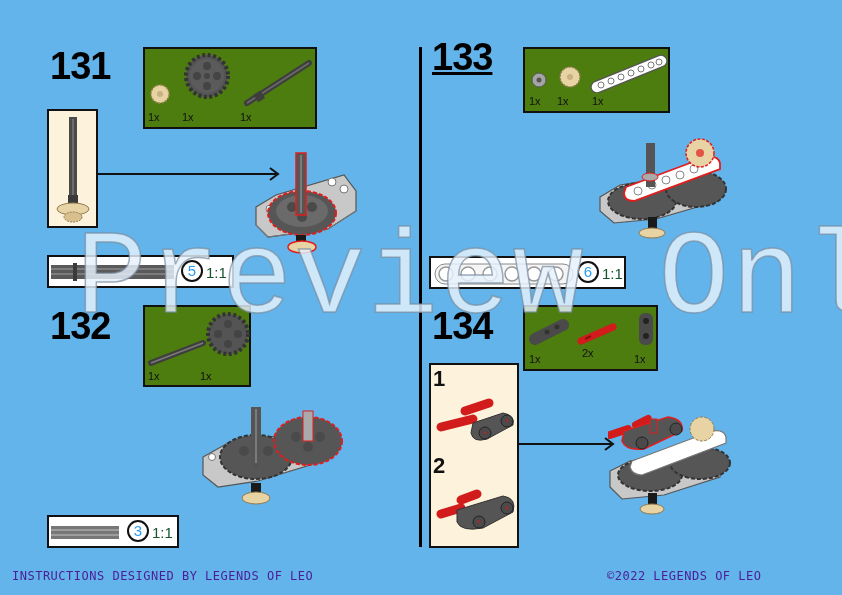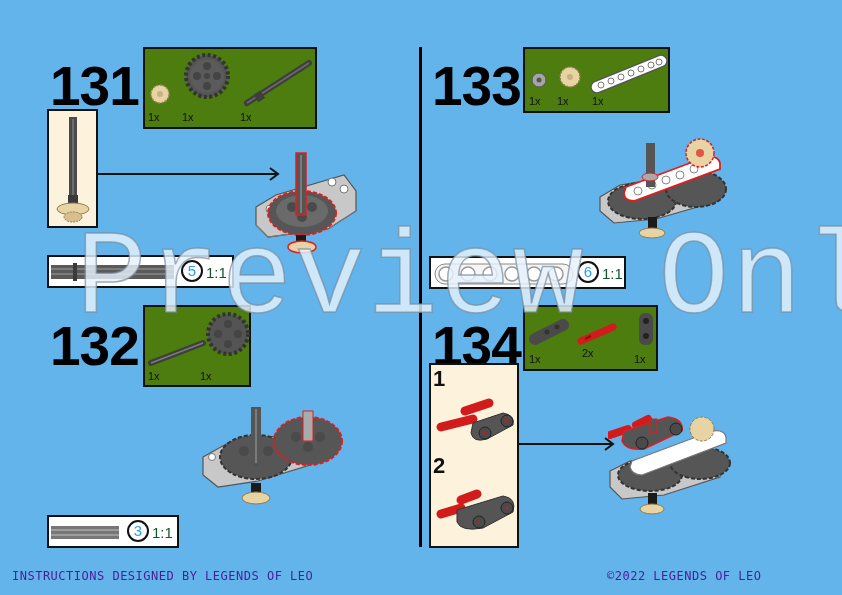--- a/index.html
+++ b/index.html
@@ -1,18 +1,18 @@
 <!DOCTYPE html>
 <html><head>
 <meta charset="utf-8">
 <style>
   * { box-sizing: border-box; margin: 0; padding: 0; }
   body { width: 842px; height: 595px; background: #62b4ea; position: relative; overflow: hidden; font-family: "Liberation Sans", sans-serif; }
   .abs { position: absolute; }
-  .step-num { font-family: "Liberation Sans", sans-serif; font-weight: bold; font-size: 55px; color: #000; letter-spacing: -1px; line-height: 1; margin-top: 12px; }
+  .step-num { font-family: "Liberation Sans", sans-serif; font-weight: bold; font-size: 38px; color: #000; letter-spacing: -1px; line-height: 1; }
   .parts-box { background: #4d7c0f; border: 2px solid #111; }
   .qty { position: absolute; font-size: 11px; color: #111; font-family: "Liberation Sans", sans-serif; }
   .sub-box { background: #fdf3dc; border: 2px solid #111; }
   .len-box { background: #fff; border: 2px solid #111; }
   .len-circle { position: absolute; width: 22px; height: 22px; border: 2px solid #111; border-radius: 50%; color: #2a9df4; font-size: 15px; text-align: center; line-height: 18px; font-family: "Liberation Sans", sans-serif; }
   .len-ratio { position: absolute; font-size: 15px; color: #14532d; font-family: "Liberation Sans", sans-serif; }
   .divider { position: absolute; left: 419px; top: 47px; width: 3px; height: 500px; background: #000; }
   .arrow-line { position: absolute; height: 2px; background: #111; }
   .footer { position: absolute; font-family: "DejaVu Sans Mono", monospace; font-size: 12px; color: #4c1d95; letter-spacing: 0.5px; }
   .sub-label { position: absolute; font-weight: bold; font-size: 22px; color: #111; }
@@ -132,21 +132,21 @@
     <rect x="0" y="3" width="68" height="13" fill="#777"></rect>
     <line x1="0" y1="7" x2="68" y2="7" stroke="#aaa" stroke-width="1.5"></line>
     <line x1="0" y1="12" x2="68" y2="12" stroke="#aaa" stroke-width="1.5"></line>
   </svg>
   <div class="len-circle" style="left:78px;top:3px">3</div>
   <div class="len-ratio" style="left:103px;top:7px">1:1</div>
 </div>
 
 <div class="divider"></div>
 
-<div class="abs step-num" style="left:432px;top:47px;">133</div>
+<div class="abs step-num" style="left:432px;top:38px;text-decoration:underline;">133</div>
 
 <div class="abs parts-box" style="left:523px;top:47px;width:147px;height:66px;">
   <svg class="abs" style="left:5px;top:22px" width="18" height="18" viewBox="0 0 18 18">
     <circle cx="9" cy="9" r="7" fill="#a5a5a5" stroke="#555"></circle>
       <circle cx="9" cy="9" r="2.5" fill="#555"></circle>
   </svg>
   <span class="qty" style="left:4px;top:46px">1x</span>
   <svg class="abs" style="left:33px;top:16px" width="24" height="24" viewBox="0 0 24 24">
     <circle cx="12" cy="12" r="10" fill="#e8d3a4" stroke="#8f7b4f" stroke-width="1.5" stroke-dasharray="2 1.5"></circle>
       <circle cx="12" cy="12" r="3" fill="#c9b183"></circle>

